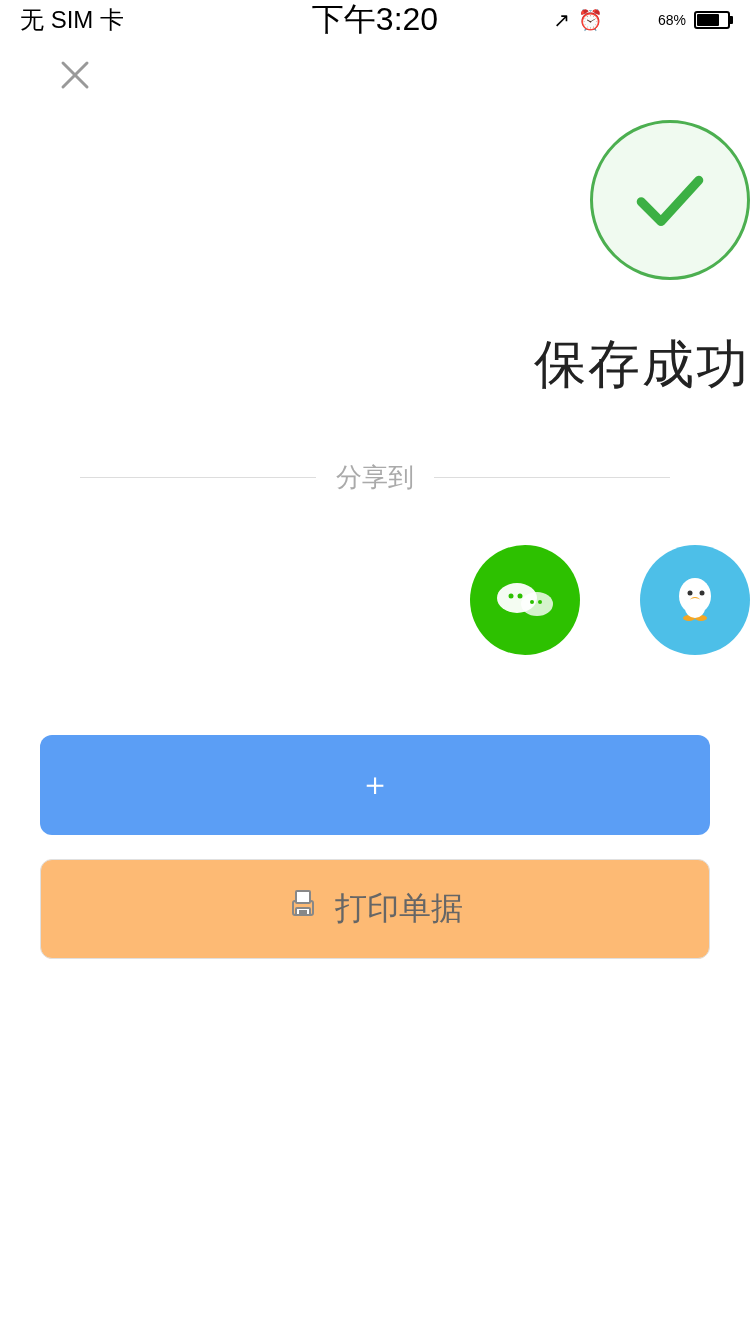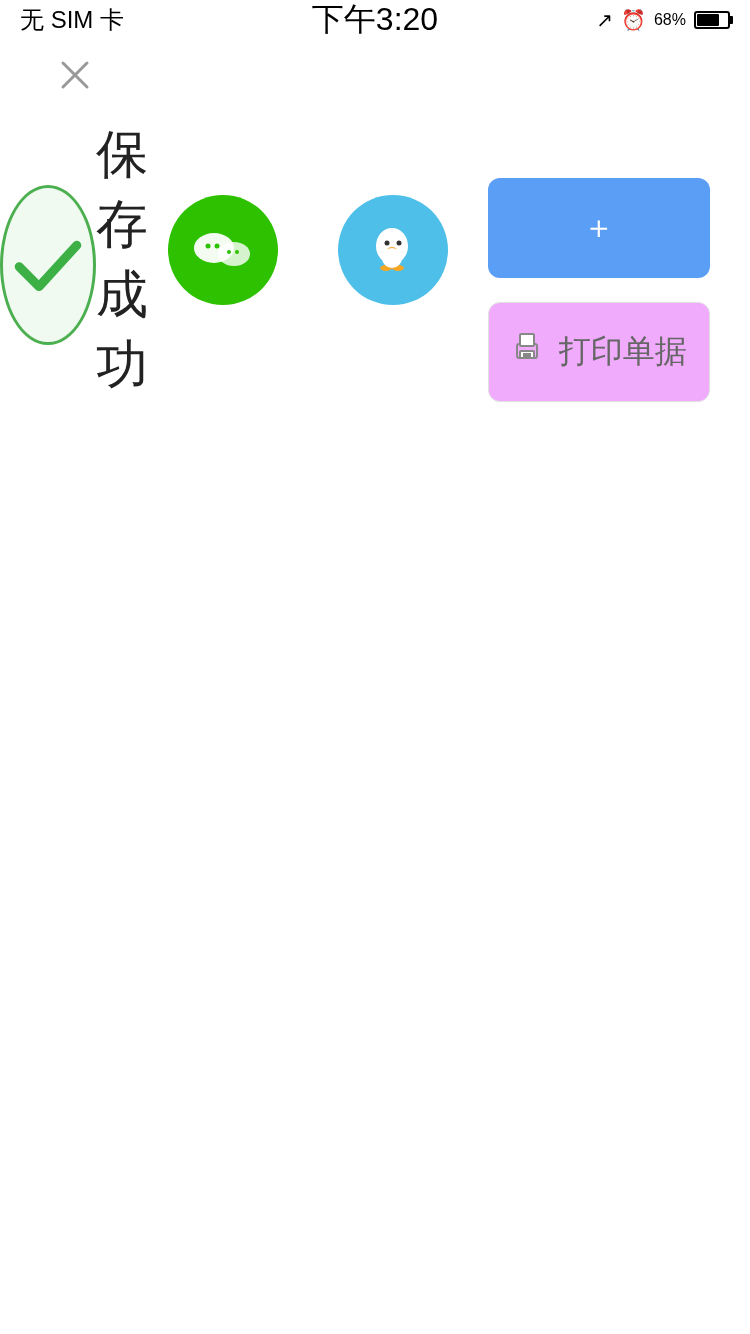--- a/index.html
+++ b/index.html
@@ -88,22 +88,22 @@
       cursor: pointer;
     }
     .close-btn svg {
       width: 36px;
       height: 36px;
     }
 
     
     .main-content {
       display: flex;
-      flex-direction: row;
-      align-items: center;
+      flex-direction: column;
+      align-items: flex-end;
       padding-top: 80px;
     }
 
     
     .success-circle {
       width: 160px;
       height: 160px;
       border-radius: 50%;
       border: 3px solid #4CAF50;
       background: #f0faf0;
@@ -192,21 +192,21 @@
       font-size: 32px;
       cursor: pointer;
       border: none;
       outline: none;
     }
     .btn-primary {
       background: #5B9EF5;
       color: white;
     }
     .btn-secondary {
-      background: #f0abfc;
+      background: #fdba74;
       color: #666;
       border: 1px solid #e0e0e0;
     }
     .btn-icon {
       font-size: 32px;
     }
   </style>
 </head>
 <body>
 
@@ -219,21 +219,21 @@
         <path d="M5 12c1.9-1.9 4.2-3 7-3s5.1 1.1 7 3"></path>
         <path d="M8.5 15.5c1-1 2.2-1.5 3.5-1.5s2.5.5 3.5 1.5"></path>
         <circle cx="12" cy="19" r="1.5" fill="#000"></circle>
       </svg>
     </span>
   </div>
   <div class="status-center">下午3:20</div>
   <div class="status-right">
     <span style="font-size:20px;">↗</span>
     <span style="font-size:20px;">⏰</span>
-    <span style="font-size:16px;">68%</span>
+    <span style="font-size:14px;margin-left:47px;">68%</span>
     <span class="battery-rect">
       <span class="battery-fill"></span>
     </span>
   </div>
 </div>
 
 <div class="close-btn">
   <svg viewBox="0 0 30 30" fill="none" stroke="#999" stroke-width="2.5" stroke-linecap="round">
     <line x1="5" y1="5" x2="25" y2="25"></line>
     <line x1="25" y1="5" x2="5" y2="25"></line>
@@ -243,20 +243,25 @@
 <div class="main-content">
 
   <div class="success-circle">
     <svg viewBox="0 0 100 100" fill="none">
       <polyline points="18,52 40,74 82,28" stroke="#3CB044" stroke-width="10" stroke-linecap="round" stroke-linejoin="round"></polyline>
     </svg>
   </div>
 
   <div class="success-title">保存成功</div>
 
+  <div class="share-divider">
+    <div class="divider-line"></div>
+    <span class="divider-label">分享到</span>
+    <div class="divider-line"></div>
+  </div>
 
   <div class="share-icons">
 
     <div class="share-icon-btn wechat-btn">
       <svg viewBox="0 0 65 65">
 
         <ellipse cx="24" cy="30" rx="20" ry="15" fill="white" opacity="0.95"></ellipse>
         <ellipse cx="44" cy="36" rx="16" ry="12" fill="white" opacity="0.8"></ellipse>
 
         <circle cx="18" cy="28" r="2.5" fill="#2DC100"></circle>

